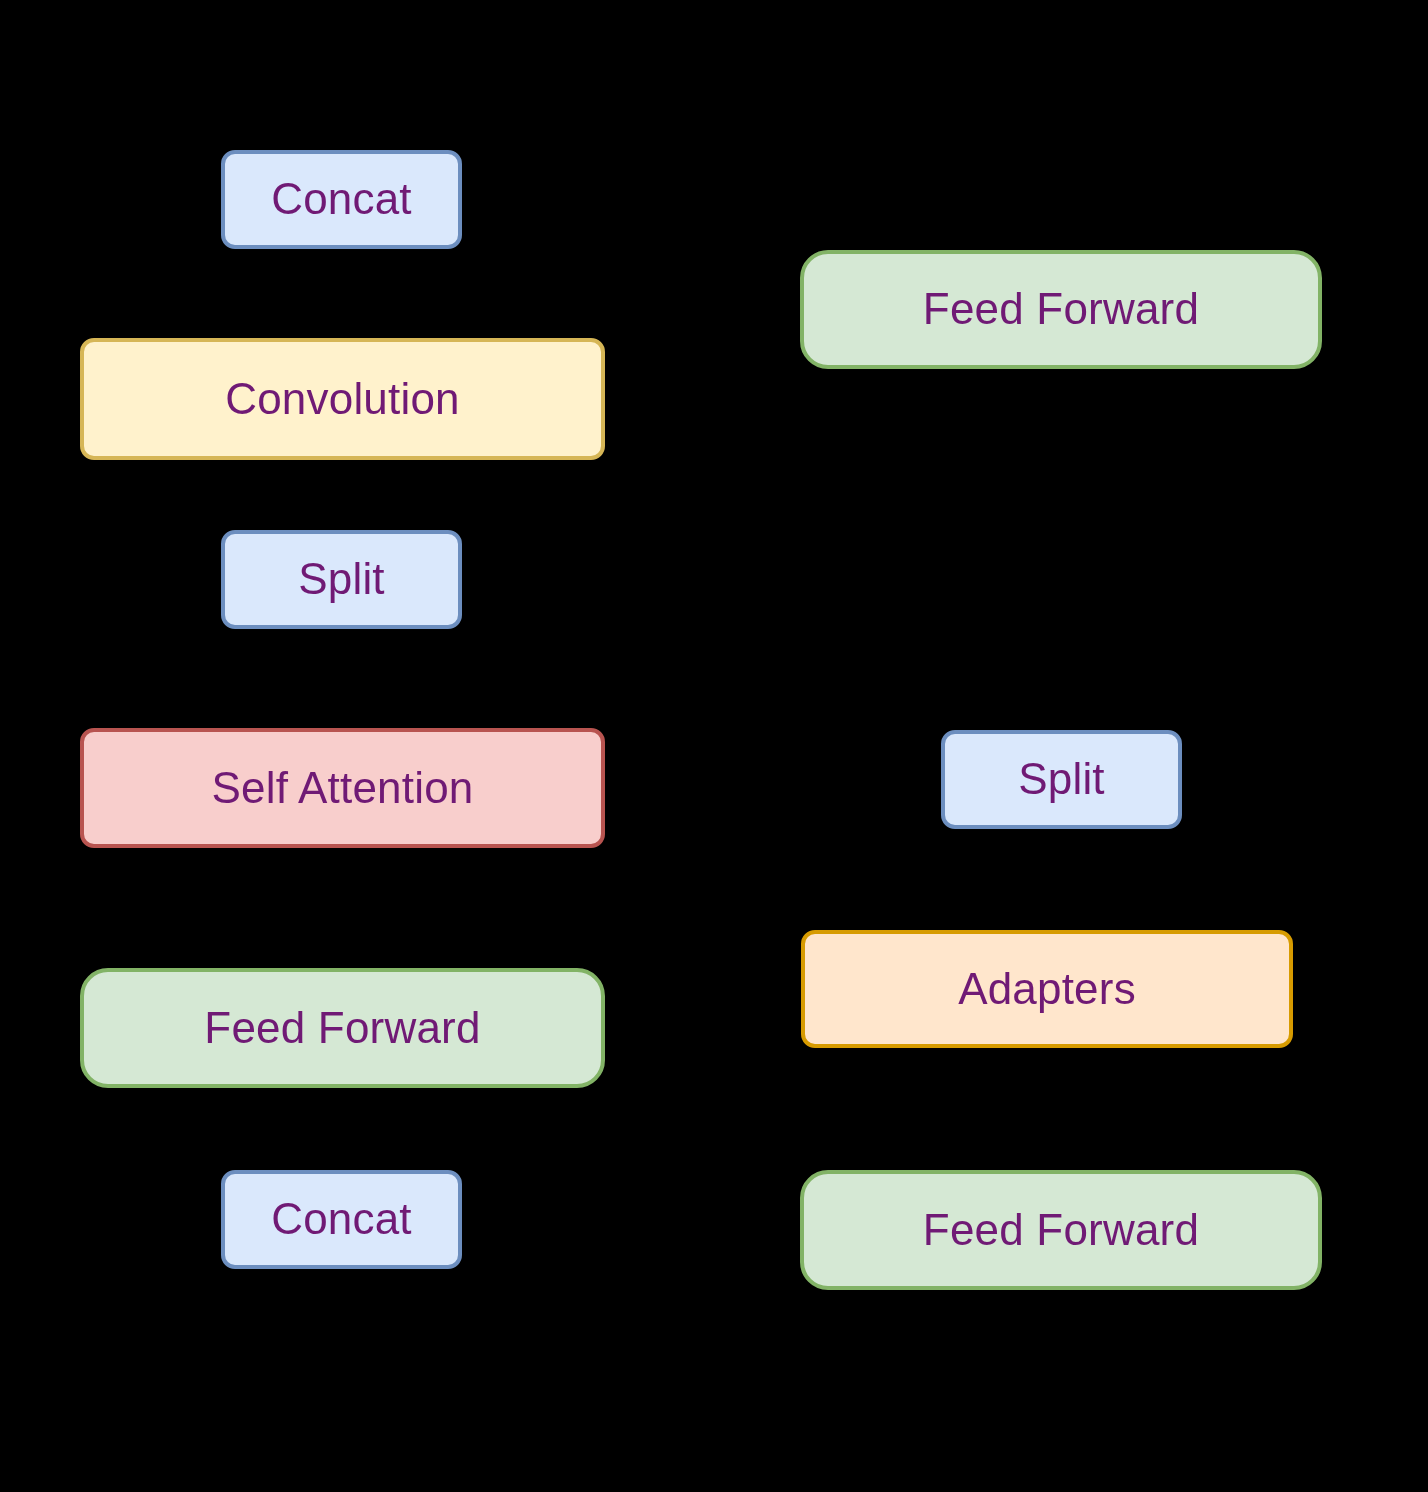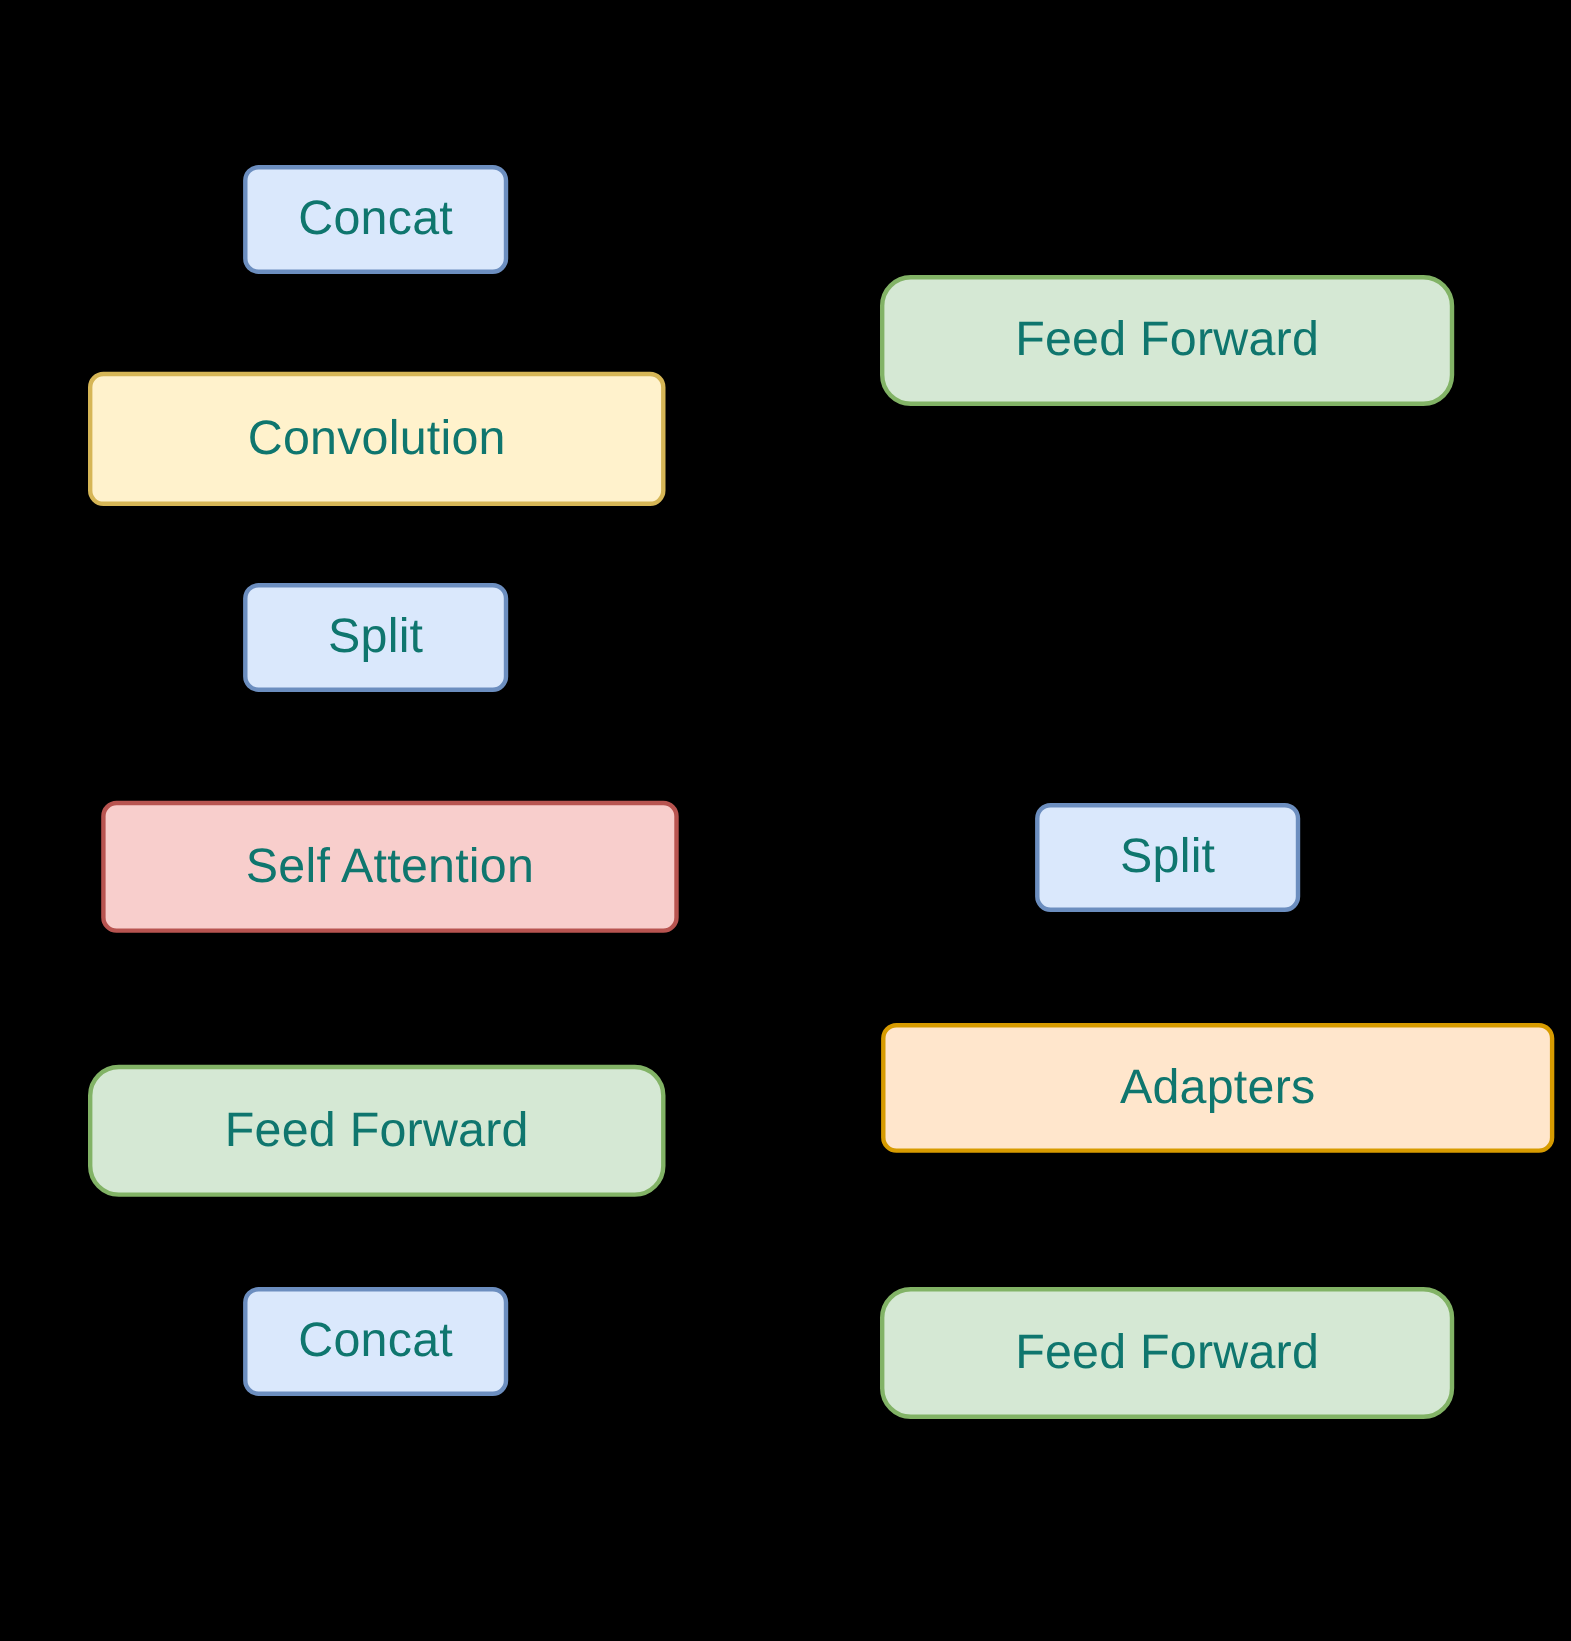--- a/index.html
+++ b/index.html
@@ -28,28 +28,28 @@
     border-radius: 14px;
     border-style: solid;
     border-width: 4px;
     text-align: center;
     line-height: 1.1;
   }
   .node .node-label {
     font-family: "Liberation Sans", sans-serif;
     font-size: 44px;
     font-weight: 400;
-    color: #0f766e;
+    color: #701a75;
     letter-spacing: 0.2px;
     white-space: nowrap;
   }
   
   .fill-blue   { background: #DAE8FC; border-color: #6C8EBF; }
   .fill-yellow { background: #FFF2CC; border-color: #D6B656; align-items: center; }
-  .fill-red    { background: #F8CECC; border-color: #B85450; margin-left: 12px; }
+  .fill-red    { background: #F8CECC; border-color: #B85450; }
   .fill-green  { background: #D5E8D4; border-color: #82B366; border-radius: 28px; }
   .fill-orange { background: #FFE6CC; border-color: #D79B00; }
 
   
   .connector {
     position: absolute;
     background: #000000;
     width: 2px;
   }
 </style>
@@ -87,20 +87,20 @@
       </div>
       <div class="node fill-blue" style="left: 221px; top: 1170px; width: 241px; height: 99px;">
         <span class="node-label">Concat</span>
       </div>
       <div class="node fill-green" style="left: 800px; top: 250px; width: 522px; height: 119px;">
         <span class="node-label">Feed Forward</span>
       </div>
       <div class="node fill-blue" style="left: 941px; top: 730px; width: 241px; height: 99px;">
         <span class="node-label">Split</span>
       </div>
-      <div class="node fill-orange" style="left: 801px; top: 930px; width: 612px; height: 118px;">
+      <div class="node fill-orange" style="left: 801px; top: 930px; width: 492px; height: 118px;">
         <span class="node-label">Adapters</span>
       </div>
       <div class="node fill-green" style="left: 800px; top: 1170px; width: 522px; height: 120px;">
         <span class="node-label">Feed Forward</span>
       </div>
     </div>
 </div>
 
 </body></html>

